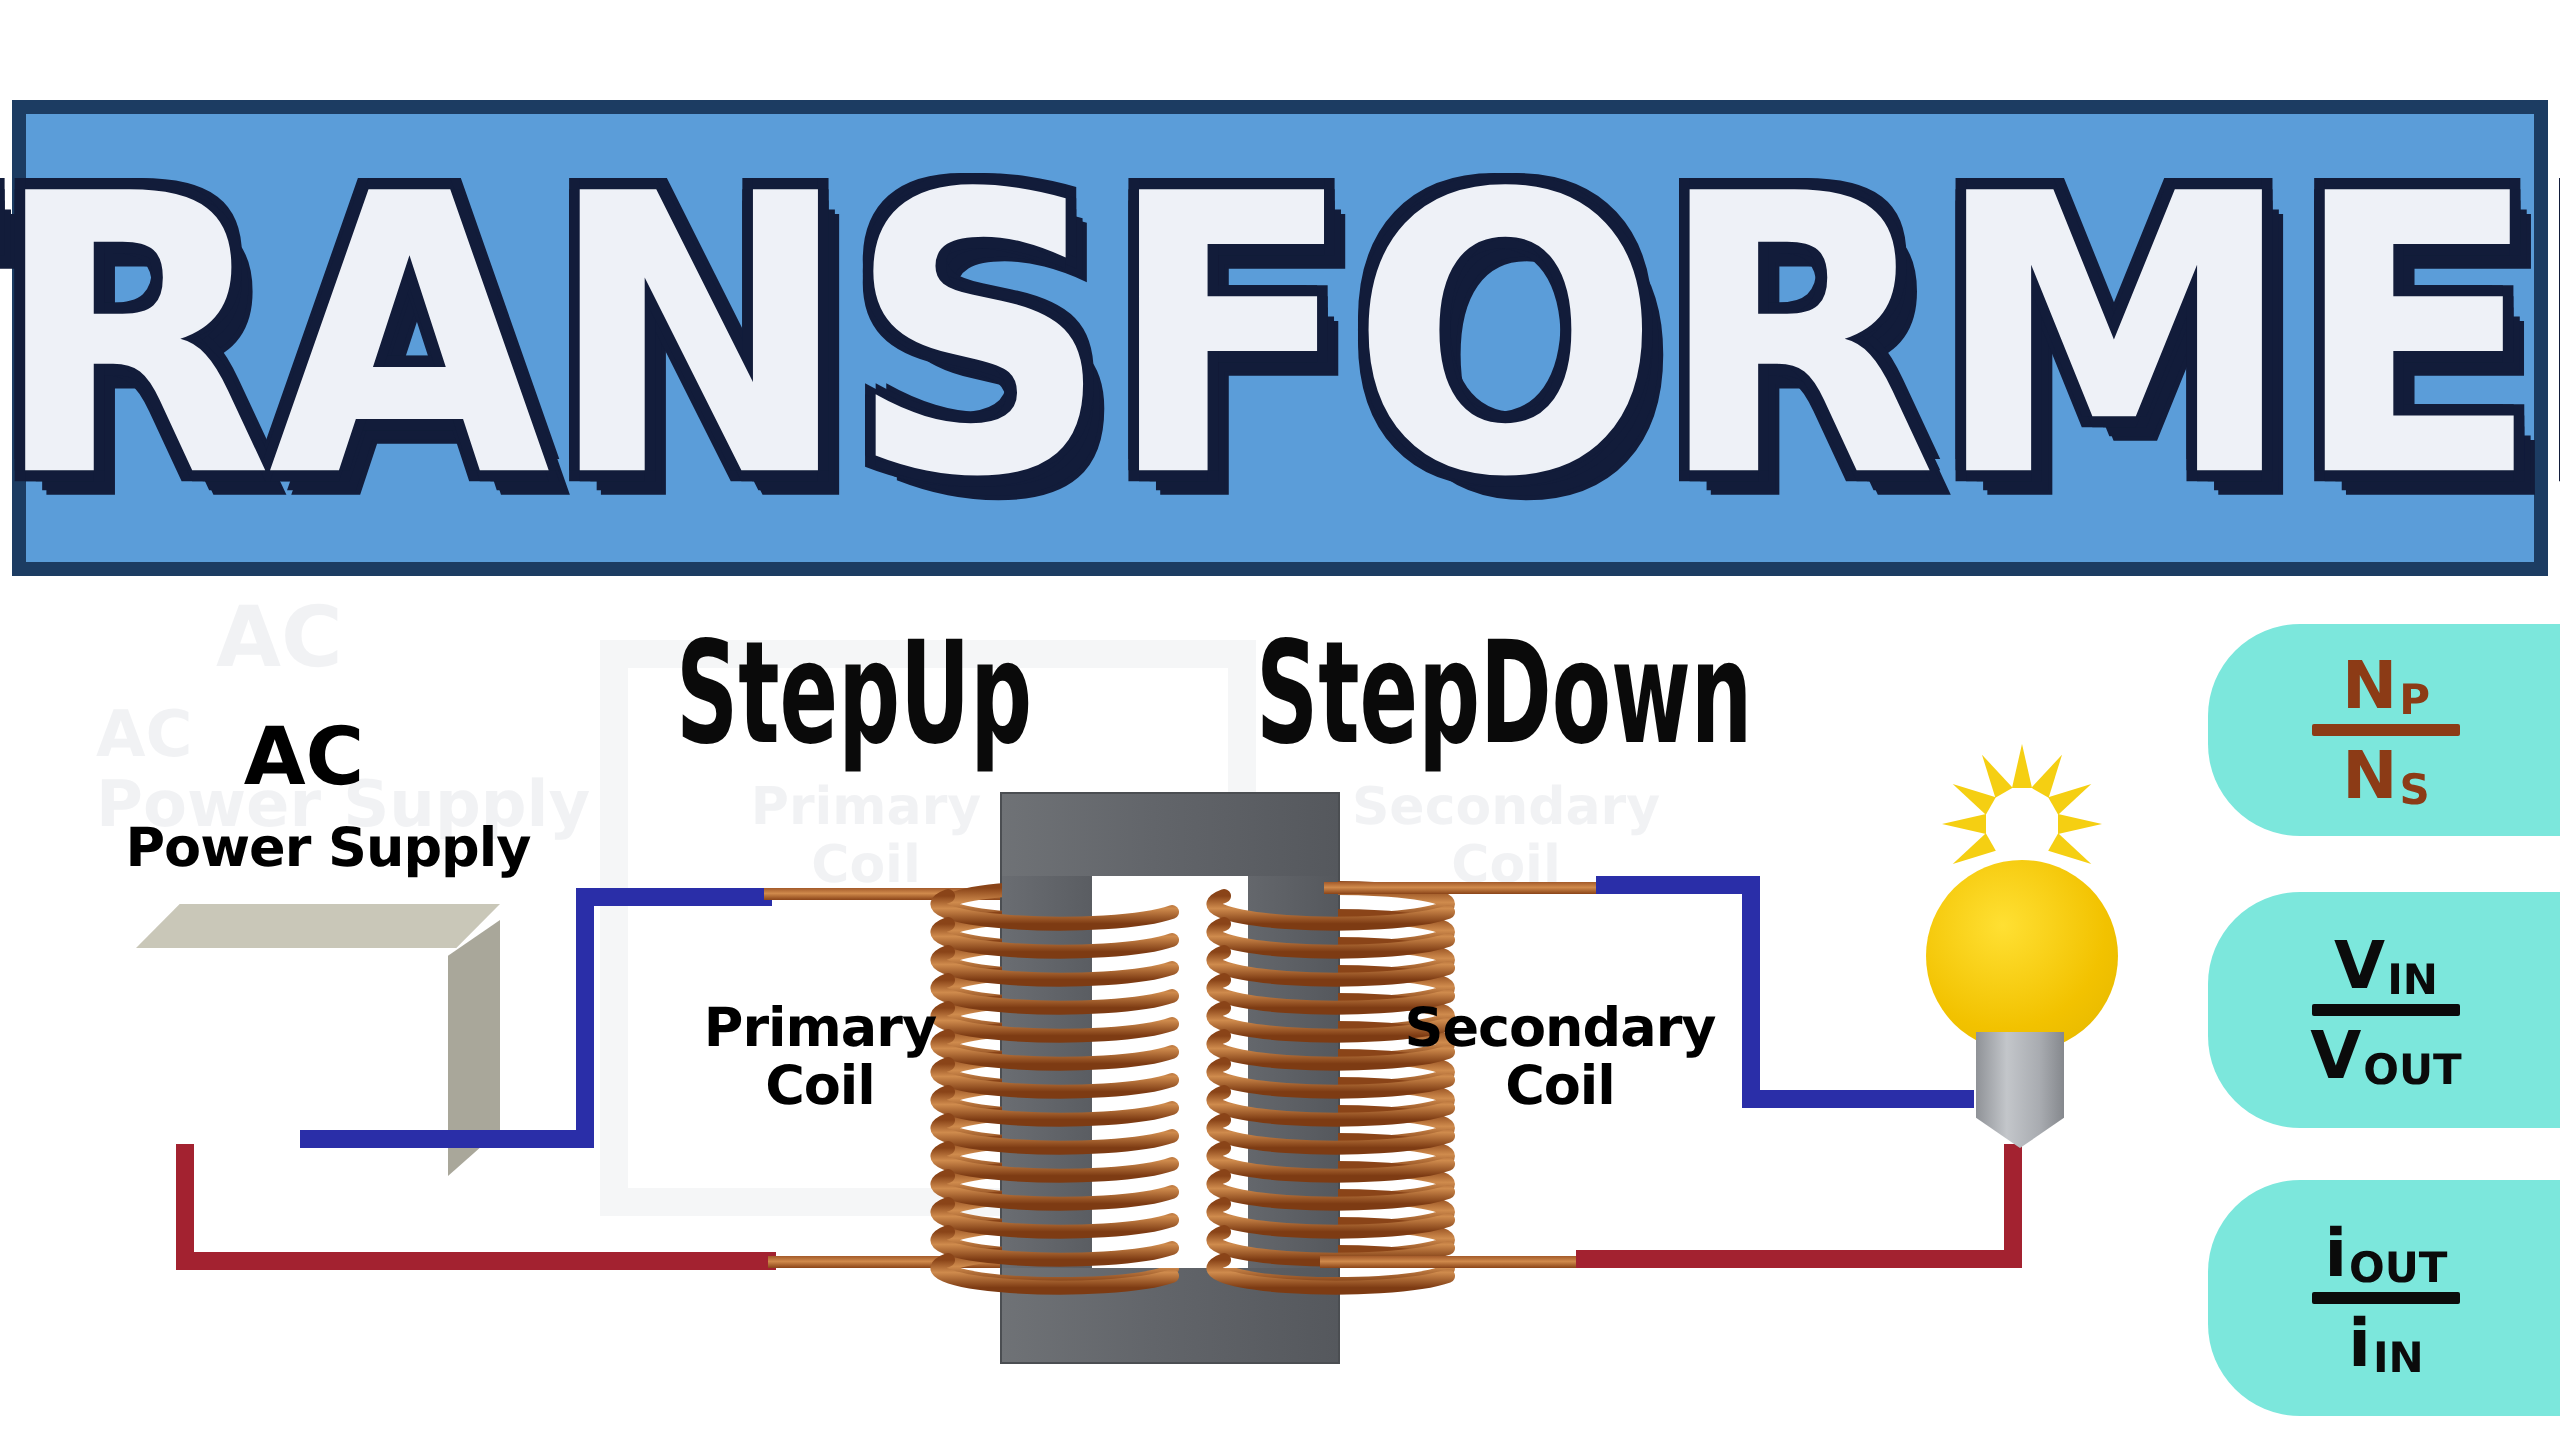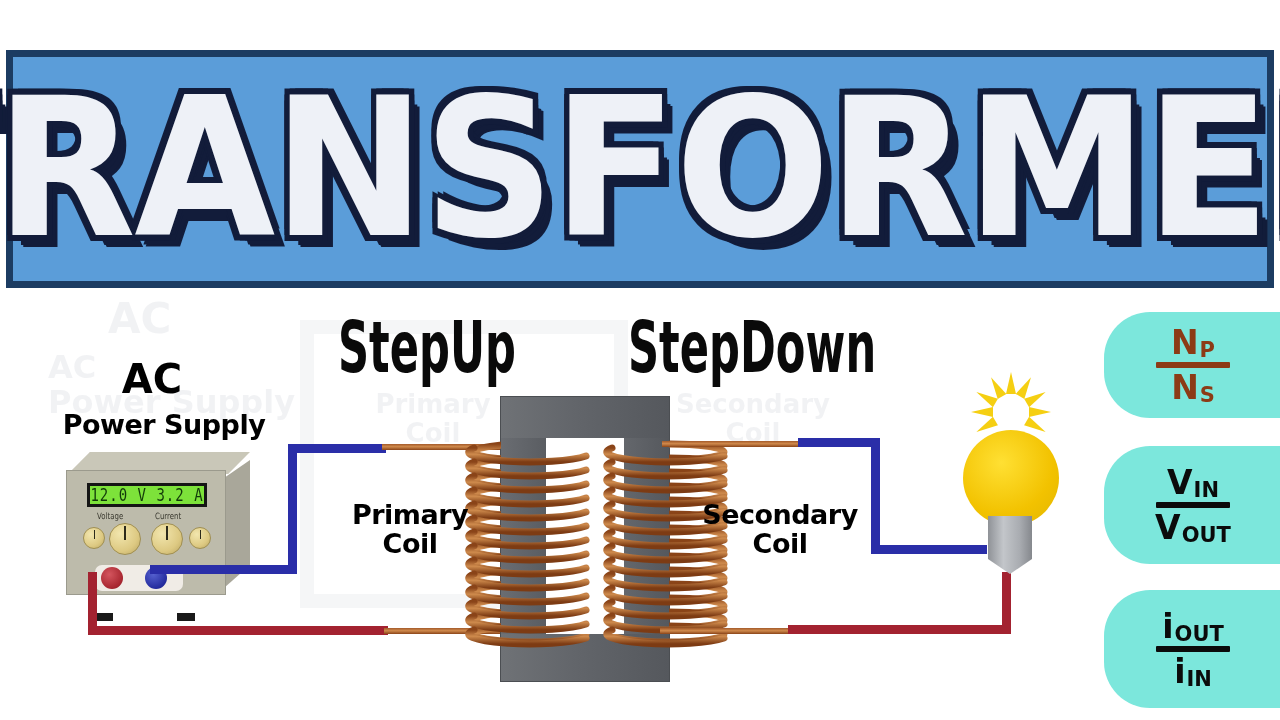--- a/index.html
+++ b/index.html
@@ -297,36 +297,20 @@
 
   <div class="headline" id="stepup-label">StepUp</div>
   <div class="headline" id="stepdown-label">StepDown</div>
 
   <div class="diag-label" id="ac-title">AC</div>
   <div class="diag-label" id="ac-sub">Power Supply</div>
 
   <div id="psu">
     <div class="psu-top"></div>
     <div class="psu-side"></div>
-    <div class="psu-body">
-      <div class="psu-lcd">
-        <span>12.0 V  3.2 A</span>
-      </div>
-      <div class="psu-knoblabel" id="lbl-voltage">Voltage</div>
-      <div class="psu-knoblabel" id="lbl-current">Current</div>
-      <div class="knob" id="knob1"></div>
-      <div class="knob" id="knob2"></div>
-      <div class="knob" id="knob3"></div>
-      <div class="knob" id="knob4"></div>
-      <div class="psu-jackpanel"></div>
-      <div class="jack" id="jack-red"></div>
-      <div class="jack" id="jack-blue"></div>
-      <div class="psu-foot" id="foot1"></div>
-      <div class="psu-foot" id="foot2"></div>
-    </div>
   </div>
 
   <div class="wire w-blue" style="left:288px; top:444px; width:9px; height:130px;"></div>
   <div class="wire w-blue" style="left:288px; top:444px; width:98px; height:9px;"></div>
   <div class="wire w-blue" style="left:150px; top:565px; width:147px; height:9px;"></div>
   <div class="wire w-cu" style="left:382px; top:444px; width:128px; height:6px;"></div>
 
   <div class="wire w-red" style="left:88px; top:572px; width:9px; height:62px;"></div>
   <div class="wire w-red" style="left:88px; top:626px; width:300px; height:9px;"></div>
   <div class="wire w-cu" style="left:384px; top:628px; width:130px; height:6px;"></div>

